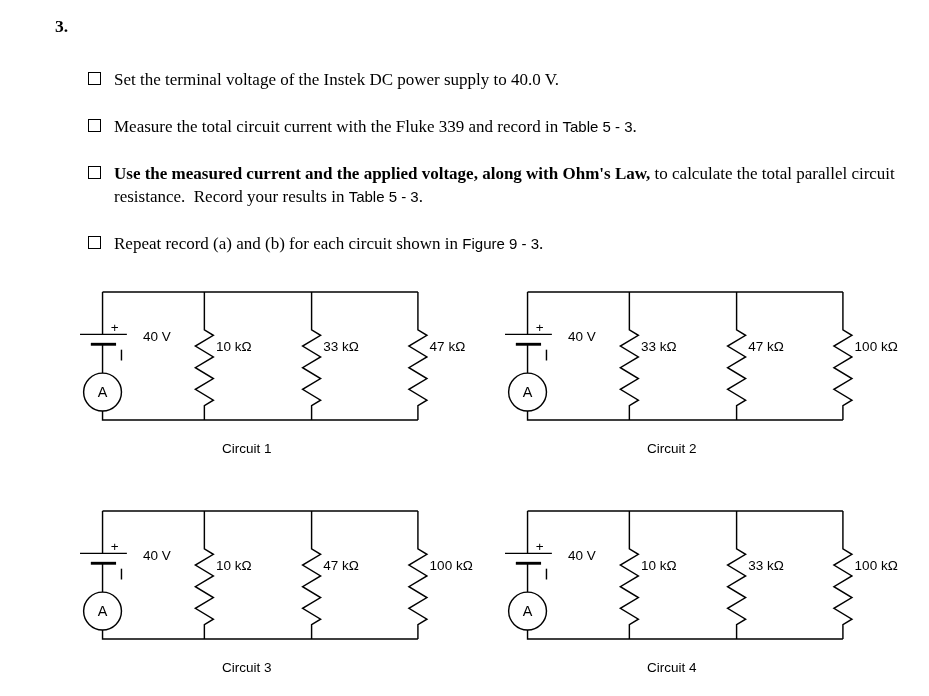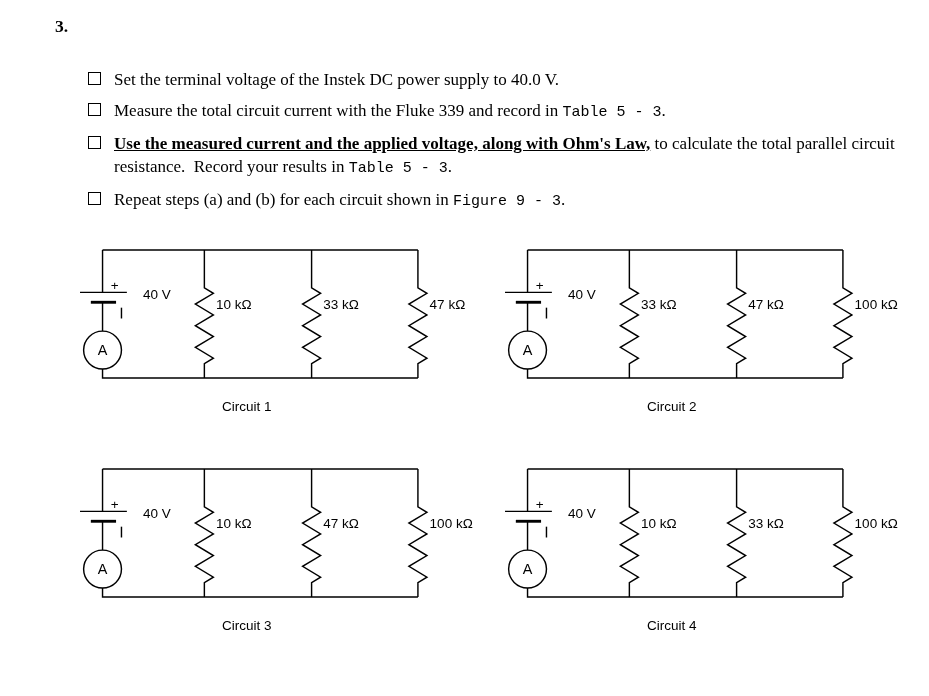--- a/index.html
+++ b/index.html
@@ -6,29 +6,29 @@
   html, body { background: #ffffff; }
   body {
     width: 929px; height: 696px; overflow: hidden;
     font-family: "Liberation Serif", serif;
     color: #000;
   }
   .page { padding: 14px 26px 0 55px; }
 
   .heading { display: flex; gap: 22px; font-size: 17.5px; font-weight: bold; line-height: 24px; }
 
-  .steps { margin-top: 30px; margin-left: 33px; display: flex; flex-direction: column; gap: 8px; }
+  .steps { margin-top: 30px; margin-left: 33px; display: flex; flex-direction: column; gap: 24px; }
   .step { display: flex; gap: 13px; font-size: 17px; line-height: 23px; }
   .checkbox {
     flex: 0 0 13px; width: 13px; height: 13px;
     border: 1.6px solid #000; margin-top: 4px; background: #fff;
   }
   .step-text { display: block; max-width: 800px; }
-  .emph { font-weight: bold; text-decoration: underline; }
-  .ref { font-family: Liberation Mono, monospace; font-size: 15px; }
+  .emph { font-weight: bold; }
+  .ref { font-family: Liberation Sans, sans-serif; font-size: 15px; }
 
   .circuits {
     margin-top: 28px; margin-left: 16px;
     display: grid; grid-template-columns: 410px 410px;
     column-gap: 15px; row-gap: 34px;
   }
   .circuit svg { width: 100%; height: auto; display: block; }
 
   svg path, svg circle { fill: none; stroke: #000; stroke-width: 1.6; }
   svg path.thick { stroke-width: 3.2; }
@@ -60,21 +60,21 @@
       <span class="step-text"><span>Measure the total circuit current with the Fluke 339 and record in </span><span class="ref">Table 5 - 3</span><span>.</span></span>
     </div>
 
     <div class="step">
       <span class="checkbox"></span>
       <span class="step-text"><span class="emph">Use the measured current and the applied voltage, along with Ohm's Law,</span><span> to calculate the total parallel circuit resistance.&nbsp; Record your results in </span><span class="ref">Table 5 - 3</span><span>.</span></span>
     </div>
 
     <div class="step">
       <span class="checkbox"></span>
-      <span class="step-text"><span>Repeat steps (a) and (b) for each circuit shown in </span><span class="ref">Figure 9 - 3</span><span>.</span></span>
+      <span class="step-text"><span>Repeat record (a) and (b) for each circuit shown in </span><span class="ref">Figure 9 - 3</span><span>.</span></span>
     </div>
 
   </div>
 
   <div class="circuits">
 
     <figure class="circuit">
       <svg viewBox="0 0 455 205" role="img">
         <path d="M35 10 H385"></path>
         <path d="M35 10 V57"></path>

